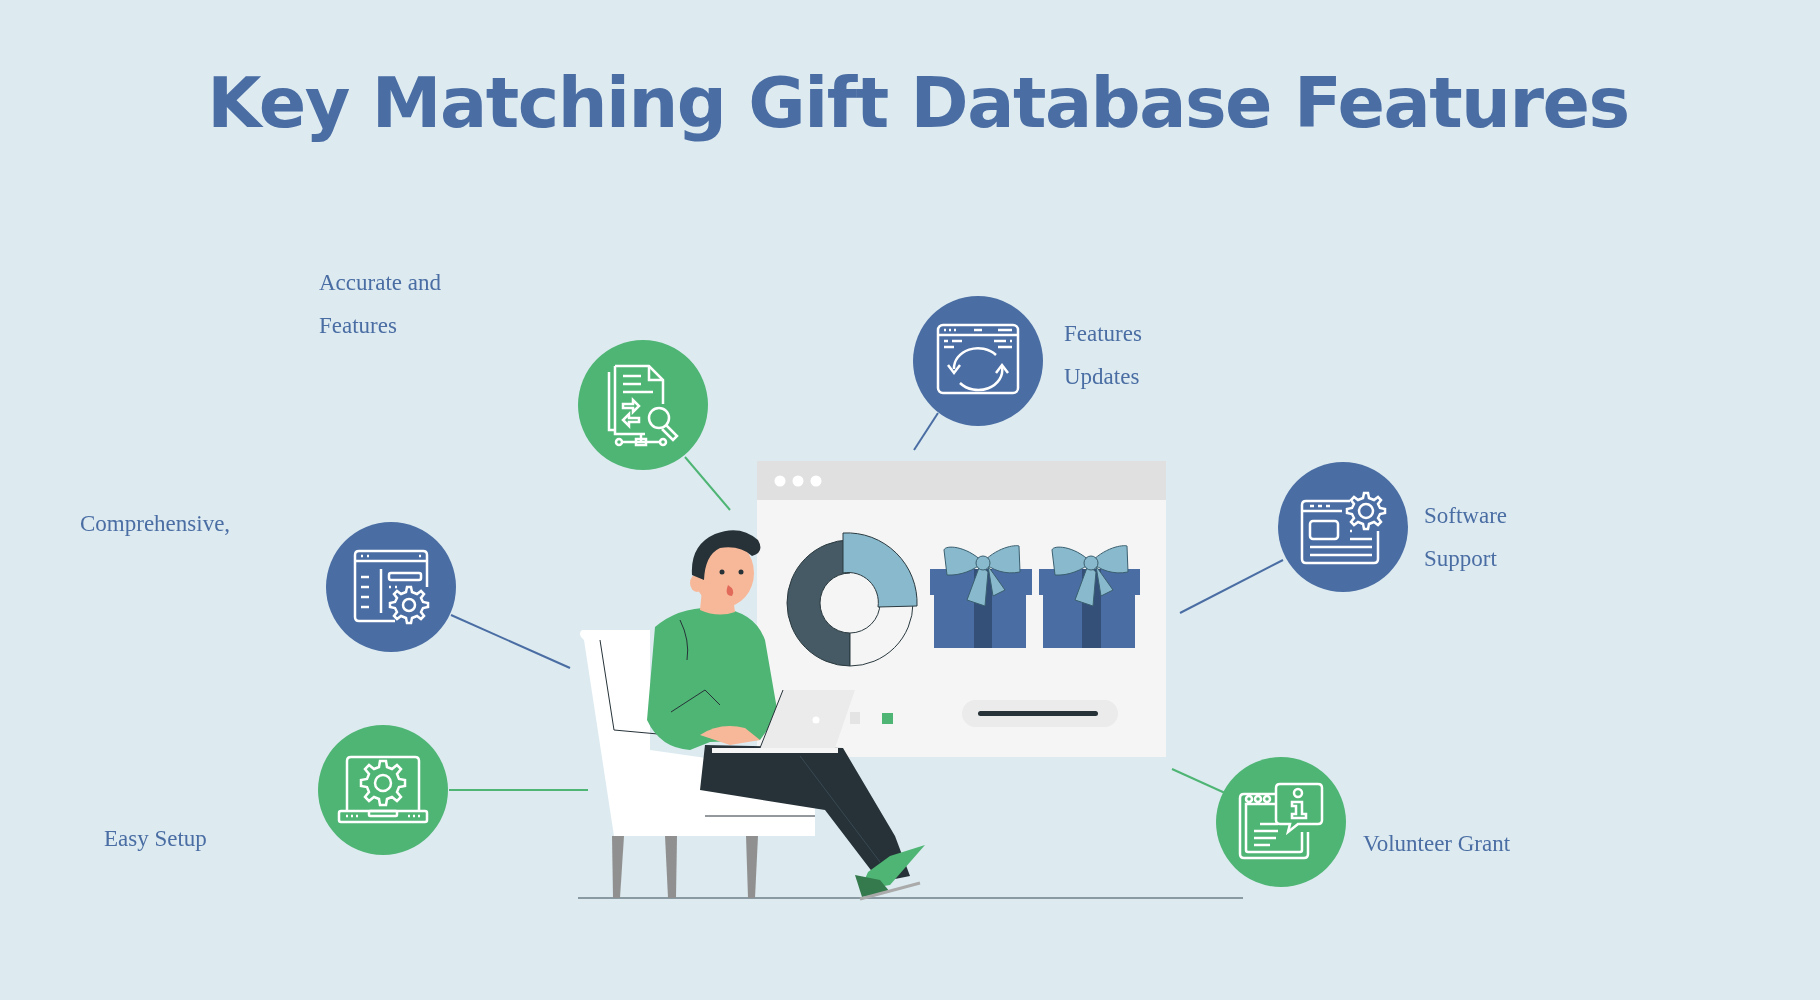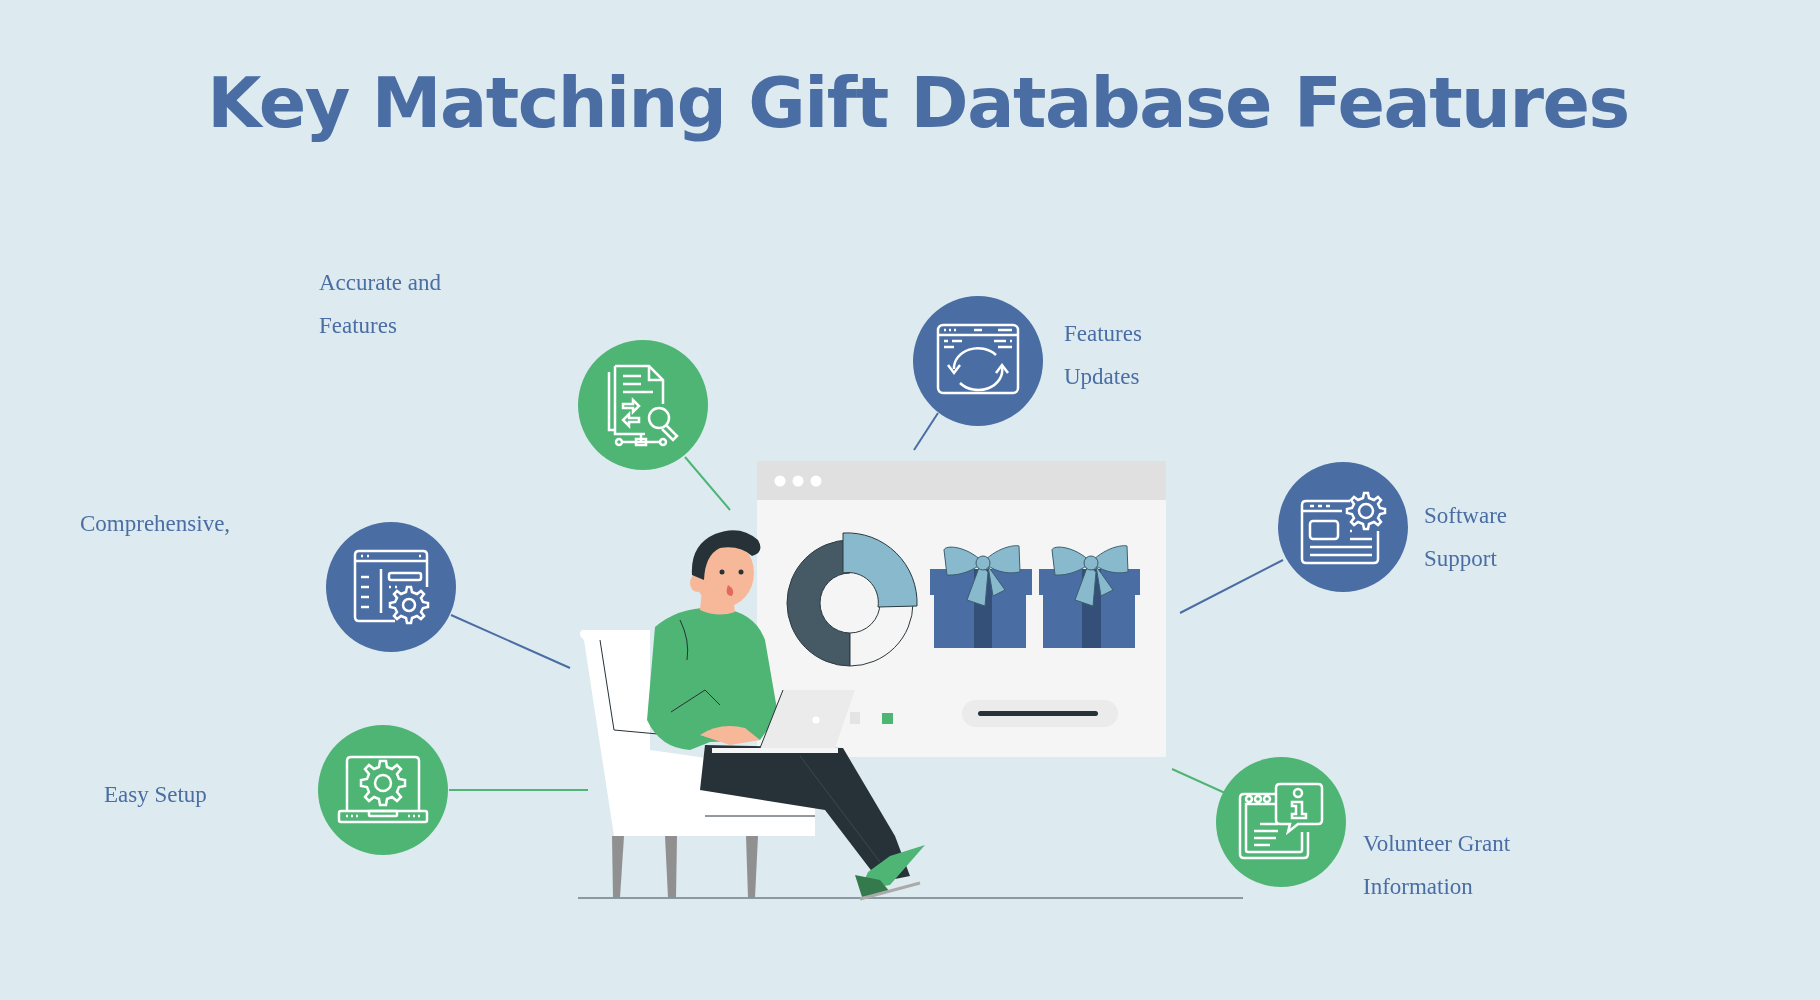--- a/index.html
+++ b/index.html
@@ -24,26 +24,25 @@
   <div>Features</div>
   <div>Updates</div>
 </div>
 <div class="label" style="left:80px; top:502px;">
   <div>Comprehensive,</div>
 </div>
 <div class="label" style="left:1424px; top:494px;">
   <div>Software</div>
   <div>Support</div>
 </div>
-<div class="label" style="left:104px; top:773px;text-align:center;">
+<div class="label" style="left:104px; top:817px;text-align:center;">
   <div>Easy Setup</div>
 </div>
 <div class="label" style="left:1363px; top:822px;">
   <div>Volunteer Grant</div>
-  <div>Information</div>
 </div>
 
 <svg class="scene" width="1820" height="1000" viewBox="0 0 1820 1000">
 
   <g stroke-width="2" fill="none">
     <line x1="685" y1="457" x2="730" y2="510" stroke="#4fb574"></line>
     <line x1="938" y1="413" x2="914" y2="450" stroke="#4a6da3"></line>
     <line x1="451" y1="615" x2="570" y2="668" stroke="#4a6da3"></line>
     <line x1="1180" y1="613" x2="1283" y2="560" stroke="#4a6da3"></line>
     <line x1="449" y1="790" x2="588" y2="790" stroke="#4fb574"></line>

